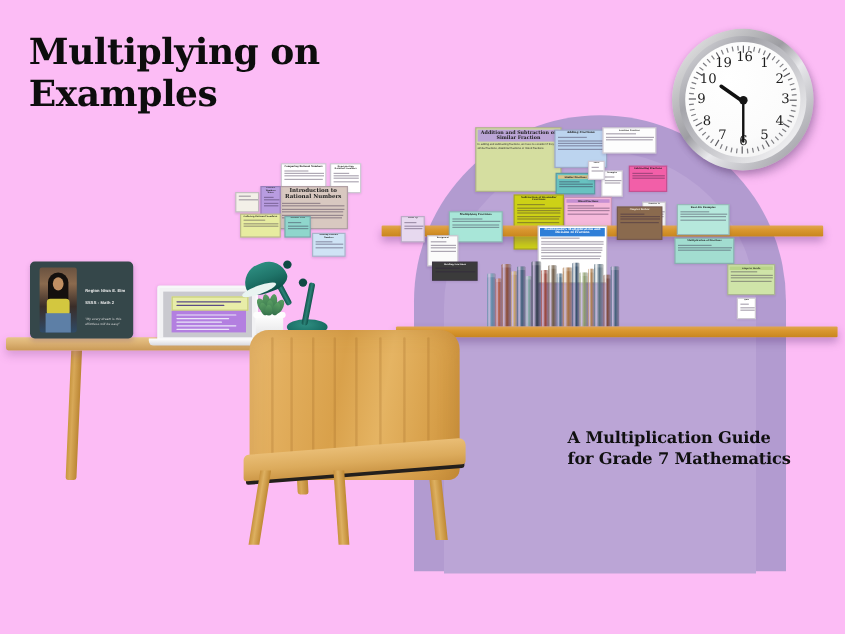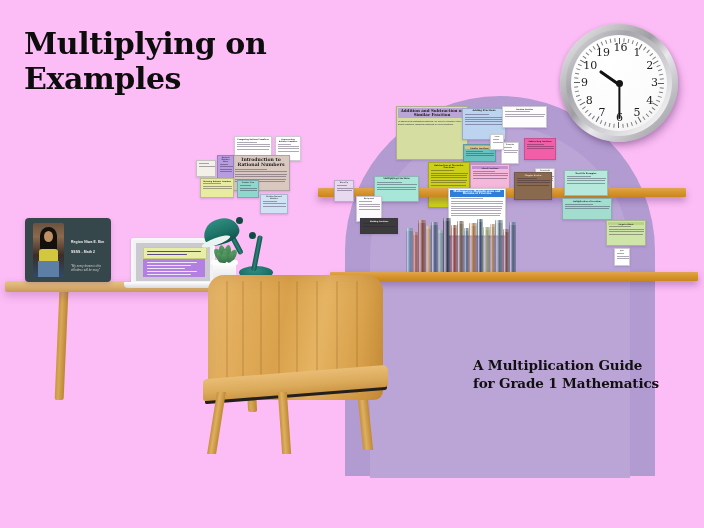--- a/index.html
+++ b/index.html
@@ -558,16 +558,16 @@
     <div class="chair-leg cleg2"></div>
   </div>
 
   <div class="headline">
     <div>Multiplying on</div>
     <div>Examples</div>
   </div>
 
   <div class="subhead">
     <div>A Multiplication Guide</div>
-    <div>for Grade 1 Mathematics</div>
+    <div>for Grade 7 Mathematics</div>
   </div>
 
 </div>
 
 </body></html>

